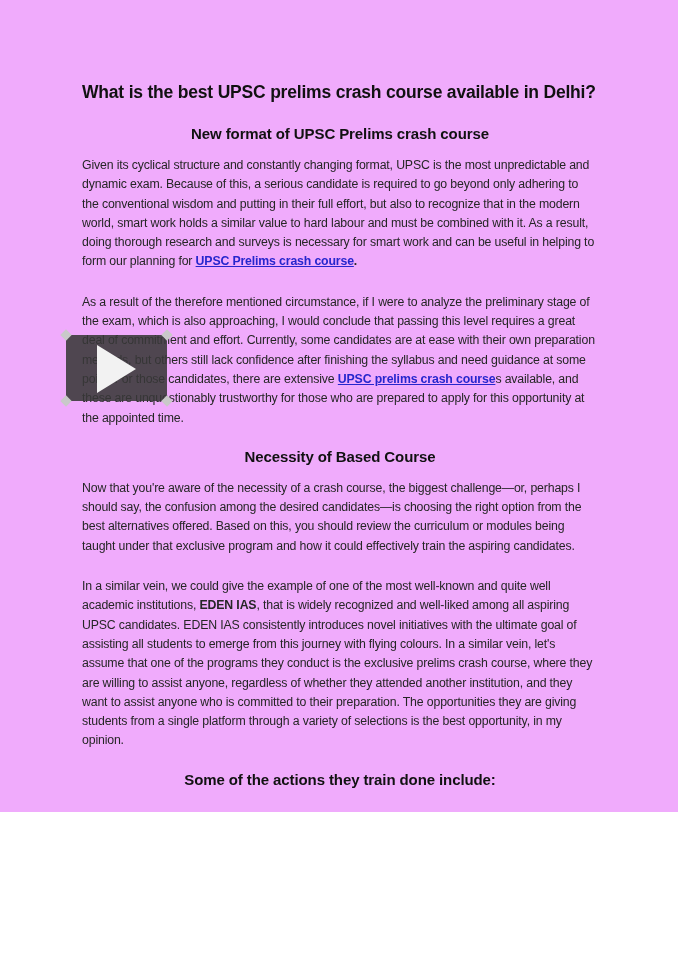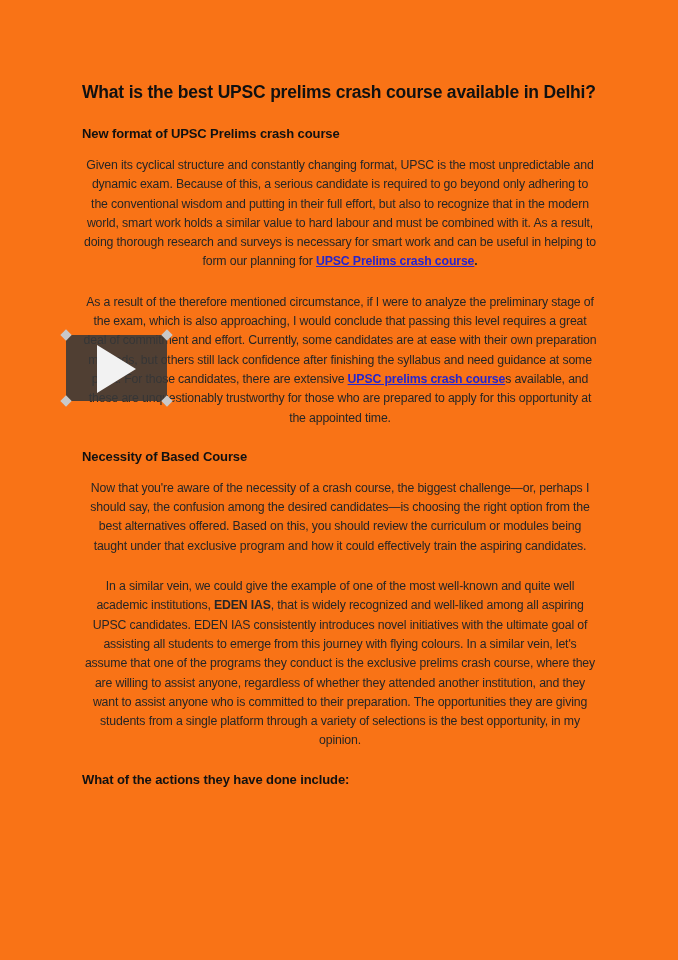--- a/index.html
+++ b/index.html
@@ -1,53 +1,53 @@
 <!DOCTYPE html>
 <html><head>
 <meta charset="utf-8">
 <style>
   html, body { margin: 0; padding: 0; background: #ffffff; }
   .page {
     position: relative;
     width: 678px;
-    height: 960px;
-    background: #f97316;
+    height: 812px;
+    background: #f0abfc;
     font-family: "Liberation Sans", sans-serif;
     color: #262626;
     overflow: hidden;
   }
   .content {
     position: absolute;
     left: 82px;
     top: 78px;
     width: 516px;
   }
   .title {
     font-size: 17.5px;
     line-height: 28px;
     font-weight: bold;
     color: #111111;
     letter-spacing: -0.2px;
     margin: 0 0 20px 0;
   }
   .heading {
-    font-size: 13px;
+    font-size: 15px;
     line-height: 16px;
     font-weight: bold;
     color: #111111;
     letter-spacing: -0.1px;
     margin: 0 0 14px 0;
+    text-align: center;
   }
   .para {
     font-size: 12.3px;
     line-height: 19.3px;
     letter-spacing: -0.15px;
     margin: 0 0 21px 0;
     color: #262626;
-    text-align: center;
   }
   .run-bold { font-weight: bold; }
   .run-link {
     color: #2626cd;
     font-weight: bold;
     text-decoration: underline;
     cursor: pointer;
   }
   
   .video-overlay {
@@ -94,21 +94,21 @@
 
     <h2 class="heading">New format of UPSC Prelims crash course</h2>
     <p class="para"><span>Given its cyclical structure and constantly changing format, UPSC is the most unpredictable and dynamic exam. Because of this, a serious candidate is required to go beyond only adhering to the conventional wisdom and putting in their full effort, but also to recognize that in the modern world, smart work holds a similar value to hard labour and must be combined with it. As a result, doing thorough research and surveys is necessary for smart work and can be useful in helping to form our planning for </span><a class="run-link" href="#">UPSC Prelims crash course</a><span class="run-bold">.</span></p>
 
     <p class="para"><span>As a result of the therefore mentioned circumstance, if I were to analyze the preliminary stage of the exam, which is also approaching, I would conclude that passing this level requires a great deal of commitment and effort. Currently, some candidates are at ease with their own preparation methods, but others still lack confidence after finishing the syllabus and need guidance at some point. For those candidates, there are extensive </span><a class="run-link" href="#">UPSC prelims crash course</a><span>s available, and these are unquestionably trustworthy for those who are prepared to apply for this opportunity at the appointed time.</span></p>
 
     <h2 class="heading">Necessity of Based Course</h2>
     <p class="para"><span>Now that you're aware of the necessity of a crash course, the biggest challenge—or, perhaps I should say, the confusion among the desired candidates—is choosing the right option from the best alternatives offered. Based on this, you should review the curriculum or modules being taught under that exclusive program and how it could effectively train the aspiring candidates.</span></p>
     <p class="para"><span>In a similar vein, we could give the example of one of the most well-known and quite well academic institutions, </span><span class="run-bold">EDEN IAS</span><span>, that is widely recognized and well-liked among all aspiring UPSC candidates. EDEN IAS consistently introduces novel initiatives with the ultimate goal of assisting all students to emerge from this journey with flying colours. In a similar vein, let's assume that one of the programs they conduct is the exclusive prelims crash course, where they are willing to assist anyone, regardless of whether they attended another institution, and they want to assist anyone who is committed to their preparation. The opportunities they are giving students from a single platform through a variety of selections is the best opportunity, in my opinion.</span></p>
 
-    <h2 class="heading">What of the actions they have done include:</h2>
+    <h2 class="heading">Some of the actions they train done include:</h2>
   </div>
 
   <div class="video-overlay">
     <span class="handle tl"></span>
     <span class="handle tr"></span>
     <span class="handle bl"></span>
     <span class="handle br"></span>
     <span class="play-triangle"></span>
   </div>
 </div>

